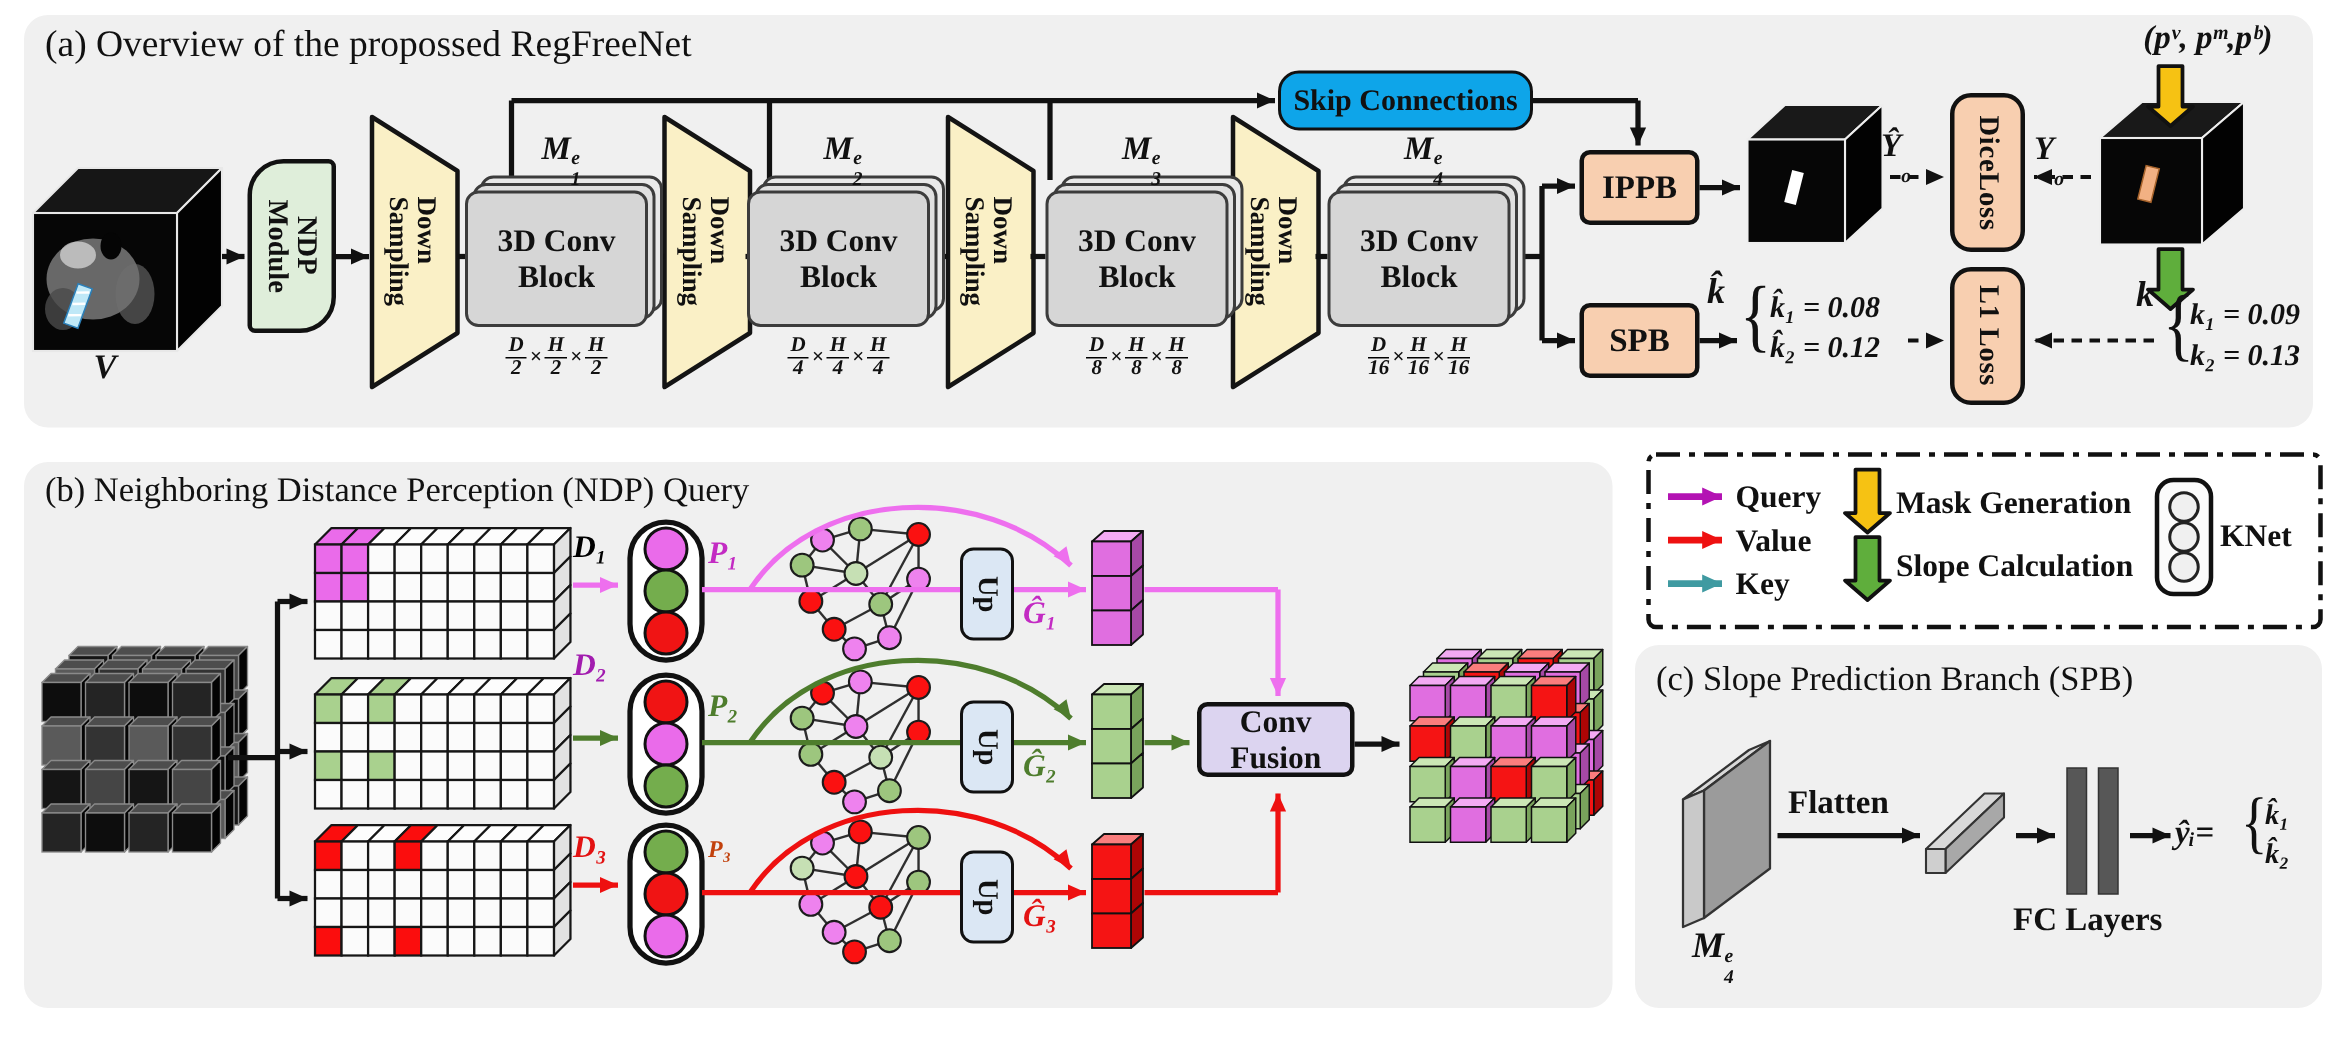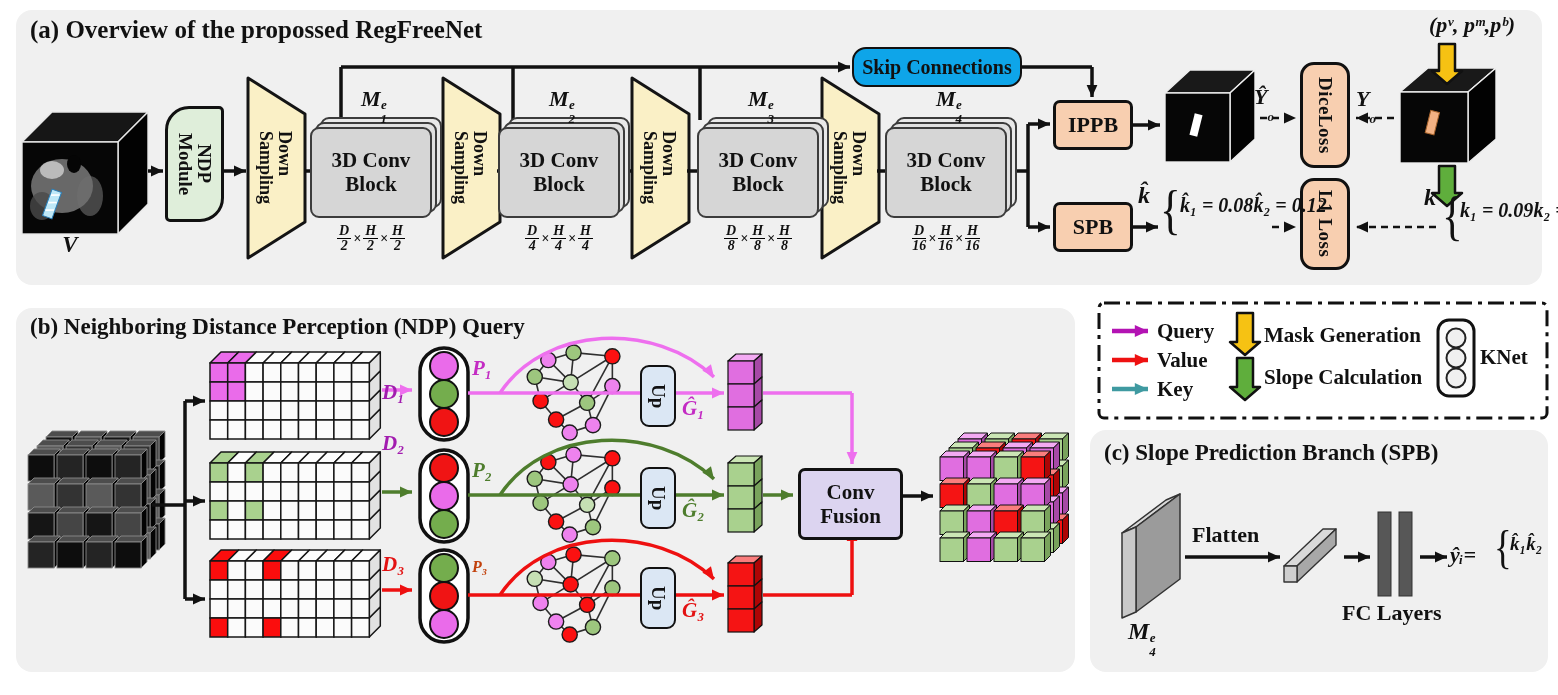--- a/index.html
+++ b/index.html
@@ -1,20 +1,20 @@
 <!DOCTYPE html>
 <html><head>
 <meta charset="utf-8">
 <style>
   html,body{margin:0;padding:0;background:#fff}
   #stage{position:relative;width:1558px;height:695px;font-family:"Liberation Serif","DejaVu Serif",serif;color:#111;overflow:hidden}
   .panel{position:absolute;background:#f0f0f0;border-radius:16px;z-index:0}
   #ov{position:absolute;left:0;top:0;z-index:1}
   .abs{position:absolute;z-index:2}
-  .ttl{font-weight:bold;font-size:24px;white-space:nowrap}
+  .ttl{font-weight:normal;font-size:24px;white-space:nowrap}
   .box{position:absolute;z-index:2;display:flex;align-items:center;justify-content:center;text-align:center;font-weight:bold;border:3px solid #111;box-sizing:border-box}
   .vt{writing-mode:vertical-rl;white-space:pre-line;line-height:1.02}
   .peach{background:#f8cfb0}
   .skipbox{background:#0ea5e9;border-width:2.5px;border-radius:14px;font-size:20px}
   .branch{border-radius:7px;font-size:22px}
   .loss{border-radius:14px;font-size:19px;letter-spacing:.5px}
   .ndp{background:#dfeeda;border-radius:24px 5px 24px 5px;font-size:19px}
   .upbox{background:#dbe7f4;border-width:2.5px;border-radius:9px;font-size:19px}
   .cf{background:#dcd4f0;border-radius:7px;font-size:21px;line-height:1.15;white-space:pre-line}
   .dsl{position:absolute;z-index:2;display:flex;align-items:center;justify-content:center;font-weight:bold;font-size:18px;writing-mode:vertical-rl;white-space:pre-line;line-height:1.05}
@@ -25,21 +25,21 @@
   .cblock .gf{left:0;top:0;background:#d6d6d6;display:flex;align-items:center;justify-content:center;text-align:center;font-weight:bold;font-size:21px;line-height:1.12;white-space:pre-line}
   .ml{font-style:italic;font-weight:bold;font-size:22px;white-space:nowrap;text-align:center}
   .ss{display:inline-flex;flex-direction:column;font-size:13px;line-height:1.05;vertical-align:-3px;font-style:italic}
   .dims{font-weight:bold;font-style:italic;font-size:14px;display:flex;align-items:center;gap:2px;justify-content:center;line-height:1}
   .frac{display:inline-flex;flex-direction:column;align-items:center;line-height:1}
   .frac .n{border-bottom:1.6px solid #000;padding:0 2px}
   .eq{font-weight:bold;font-style:italic;font-size:20px;font-family:"Liberation Serif","DejaVu Sans",serif;white-space:nowrap;line-height:1.35}
   .sym{font-weight:bold;font-style:italic;font-family:"Liberation Serif","DejaVu Sans",serif;white-space:nowrap}
   .brace{font-size:54px;font-weight:400;line-height:.85;transform:scaleX(.8);transform-origin:left center}
   .leg{font-weight:bold;font-size:21px;white-space:nowrap}
-  .eqcol{display:flex;flex-direction:row}
+  .eqcol{display:flex;flex-direction:column}
 </style>
 </head>
 <body>
 
 <div id="stage">
 
   <div class="panel" style="left:16px;top:10px;width:1526px;height:275px"></div>
   <div class="panel" style="left:16px;top:308px;width:1059px;height:364px"></div>
   <div class="panel" style="left:1090px;top:430px;width:458px;height:242px"></div>
 
@@ -933,37 +933,37 @@
   </div>
   <div class="abs sym" style="left:1424px;top:184px;font-size:24px">k</div>
   <div class="abs brace" style="left:1442px;top:194px">{</div>
   <div class="abs eqcol" style="left:1460px;top:197px">
     <span class="eq">k₁ = 0.09</span>
     <span class="eq">k₂ = 0.13</span>
   </div>
 
   <div class="abs ttl" style="left:30px;top:314px;font-size:23px">(b) Neighboring Distance Perception (NDP) Query</div>
 
-  <div class="abs sym" id="dl0" style="left: 382px; top: 352px; font-size: 21px; color: #a21caf; margin-top: 28px;">D₁</div>
+  <div class="abs sym" id="dl0" style="left: 382px; top: 352px; font-size: 21px; color: #000000;">D₁</div>
   <div class="abs sym" id="dl1" style="left: 382px; top: 431px; font-size: 21px; color: #a21caf;">D₂</div>
   <div class="abs sym" id="dl2" style="left: 382px; top: 552px; font-size: 21px; color: rgb(227, 18, 18);">D₃</div>
 
   <div class="abs sym" id="pl0" style="left: 472px; top: 356px; font-size: 21px; color: rgb(195, 43, 195);">P₁</div>
   <div class="abs sym" id="pl1" style="left: 472px; top: 458px; font-size: 21px; color: rgb(78, 125, 45);">P₂</div>
   <div class="abs sym" id="pl2" style="left: 472px; top: 558px; font-size: 16px; color: #c2410c;">P₃</div>
 
   <div class="abs sym" id="gl0" style="left: 682px; top: 396px; font-size: 21px; color: rgb(195, 43, 195);">Ĝ₁</div>
   <div class="abs sym" id="gl1" style="left: 682px; top: 498px; font-size: 21px; color: rgb(78, 125, 45);">Ĝ₂</div>
   <div class="abs sym" id="gl2" style="left: 682px; top: 598px; font-size: 21px; color: rgb(227, 18, 18); text-align: right;">Ĝ₃</div>
 
   <div class="box upbox vt" style="left:640px;top:365px;width:36px;height:62px">Up</div>
   <div class="box upbox vt" style="left:640px;top:467px;width:36px;height:62px">Up</div>
   <div class="box upbox vt" style="left:640px;top:567px;width:36px;height:62px">Up</div>
 
-  <div class="box cf" style="left:798px;top:468px;width:105px;height:72px">Conv
+  <div class="box cf" style="left:798px;top:468px;width:105px;height:50px">Conv
 Fusion</div>
 
   <div class="abs leg" style="left:1157px;top:319px">Query</div>
   <div class="abs leg" style="left:1157px;top:348px">Value</div>
   <div class="abs leg" style="left:1157px;top:377px">Key</div>
   <div class="abs leg" style="left:1264px;top:323px">Mask Generation</div>
   <div class="abs leg" style="left:1264px;top:365px">Slope Calculation</div>
   <div class="abs leg" style="left:1480px;top:345px">KNet</div>
 
   <div class="abs ttl" style="left:1104px;top:440px;font-size:23px">(c) Slope Prediction Branch (SPB)</div>

